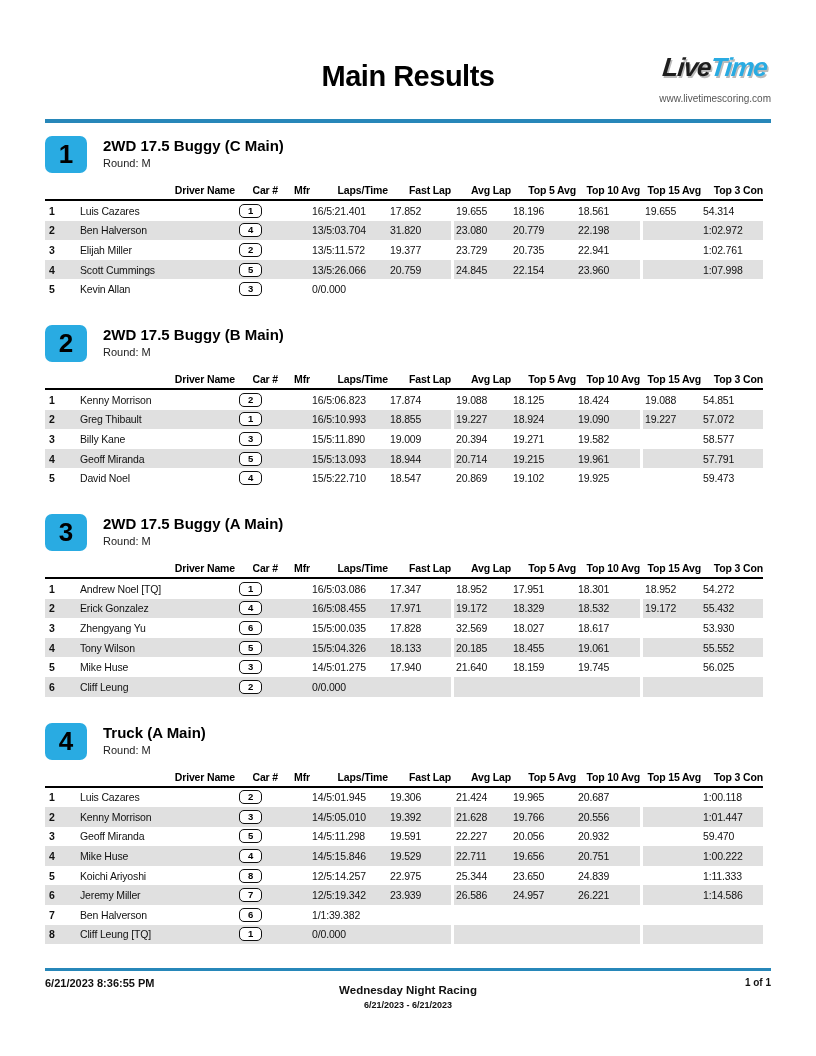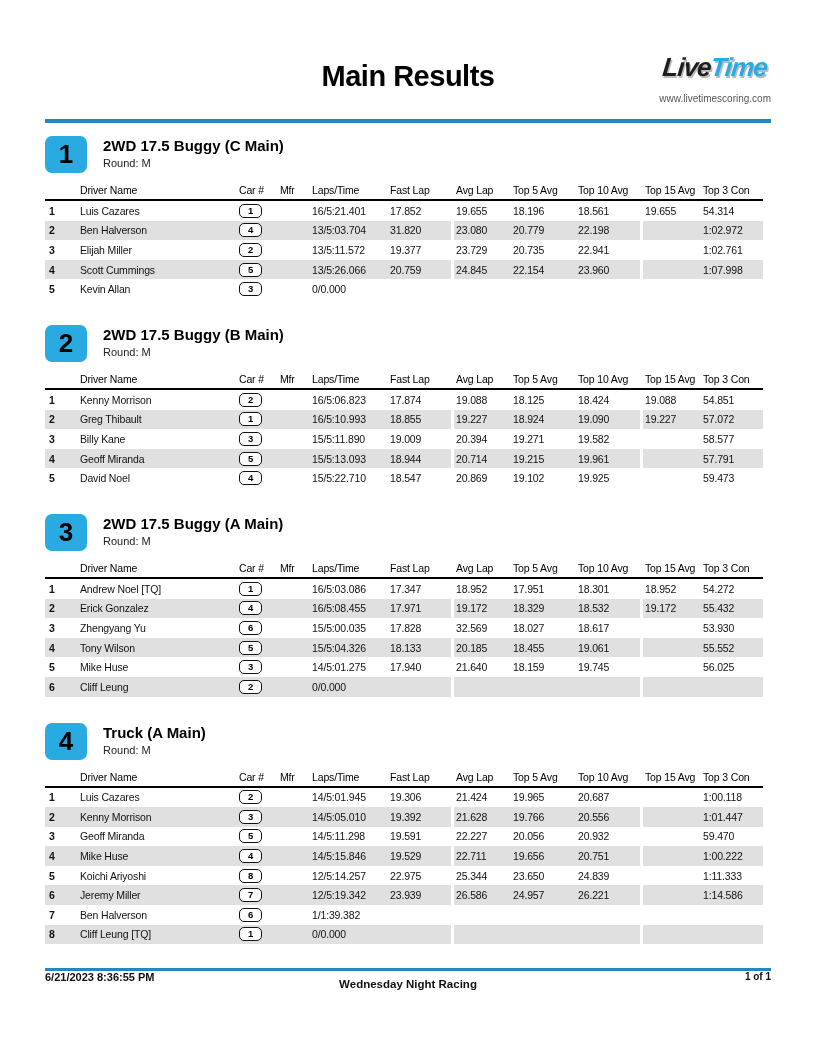--- a/index.html
+++ b/index.html
@@ -51,21 +51,21 @@
   .section-round{font-size:11px;color:#222;margin-top:3px;}
 
   
   table.results{
     width:718px;margin-top:9px;
     border-collapse:separate;border-spacing:0;table-layout:fixed;
     letter-spacing:-0.15px;
   }
   .results th,.results td{box-sizing:border-box;overflow:hidden;white-space:nowrap;}
   .results th{
-    text-align:left;font-size:10.5px;font-weight:400;color:#000;
+    text-align:right;font-size:10.5px;font-weight:700;color:#000;
     padding:2px 0 3px 2px;border-bottom:2px solid #000;
   }
   .results td{
     font-size:10.5px;height:19.6px;padding:0 0 0 2px;vertical-align:middle;color:#111;
   }
   .results tbody tr:nth-child(even) td{background:var(--stripe);}
   .results tbody td.col-avg,.results tbody td.col-top15{border-left:3px solid #fff;}
   .results thead th.col-avg,.results thead th.col-top15{padding-left:5px;}
   .col-pos{width:33px}
   .col-driver{width:157px}
@@ -83,21 +83,21 @@
   .car-badge{
     display:inline-block;min-width:17px;height:12px;line-height:12px;
     padding:0 2px;margin-left:2px;
     border:1.5px solid #111;border-radius:5px;background:#fff;
     font-size:9.5px;font-weight:700;text-align:center;color:#000;
   }
 
   
   .doc-footer{position:absolute;left:45px;right:45px;top:968px;}
   .footer-rule{height:3px;background:var(--rule);}
-  .footer-row{position:relative;height:34px;}
+  .footer-row{position:relative;margin-top:6px;height:34px;}
   .footer-printed{position:absolute;left:0;top:0;font-size:11px;font-weight:700;}
   .footer-center{position:absolute;left:0;right:0;top:7px;text-align:center;}
   .footer-event{font-size:11.5px;font-weight:700;}
   .footer-dates{font-size:9px;font-weight:700;margin-top:4px;}
   .footer-page{position:absolute;right:0;top:0;font-size:10px;font-weight:700;}
 </style>
 </head>
 <body>
 
 <div class="page">
@@ -543,17 +543,18 @@
 </div>
 
   </div>
 
   <div class="doc-footer">
     <div class="footer-rule"></div>
     <div class="footer-row">
       <div class="footer-printed">6/21/2023 8:36:55 PM</div>
       <div class="footer-center">
         <div class="footer-event">Wednesday Night Racing</div>
+        <div class="footer-dates">6/21/2023 - 6/21/2023</div>
       </div>
       <div class="footer-page">1 of 1</div>
     </div>
   </div>
 </div>
 
 </body></html>

